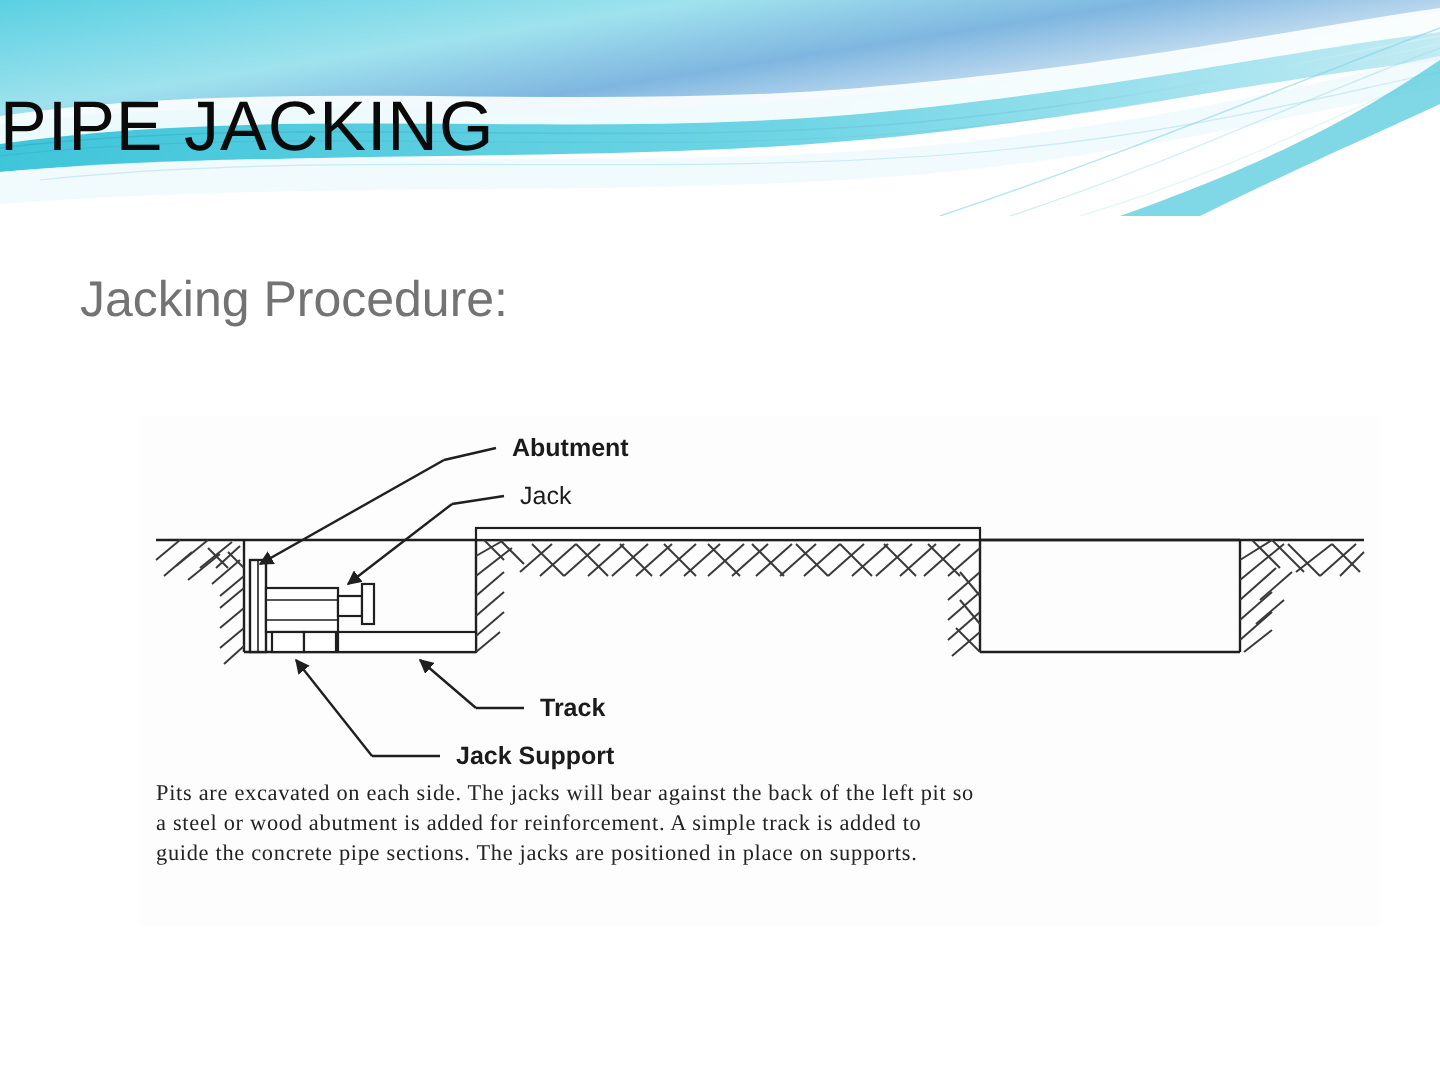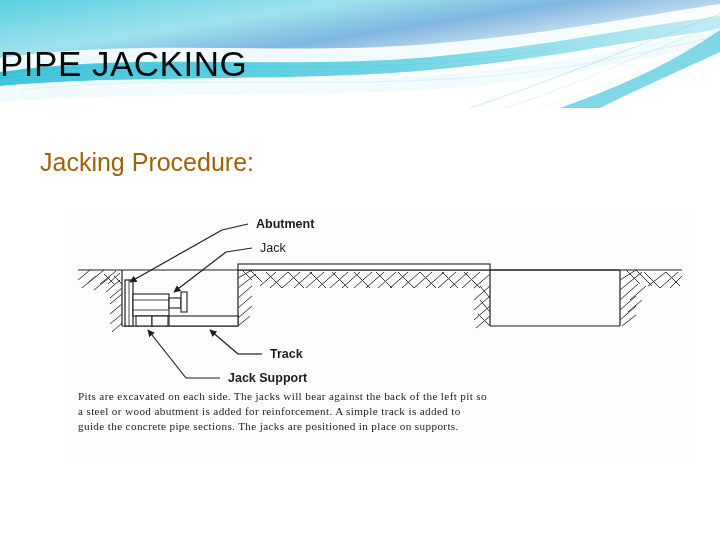--- a/index.html
+++ b/index.html
@@ -36,25 +36,25 @@
     font-weight: 400;
     letter-spacing: 0.5px;
     color: #0a0a0a;
     font-family: "Liberation Sans", sans-serif;
     z-index: 5;
   }
 
   
   #subtitle {
     position: absolute;
-    top: 148px;
+    top: 136px;
     left: 40px;
     font-size: 25px;
     font-weight: 400;
-    color: #a16207;
+    color: #737373;
     font-family: "Liberation Sans", sans-serif;
   }
 
   
   #figure-block {
     position: absolute;
     left: 70px;
     top: 208px;
     width: 620px;
     height: 255px;

